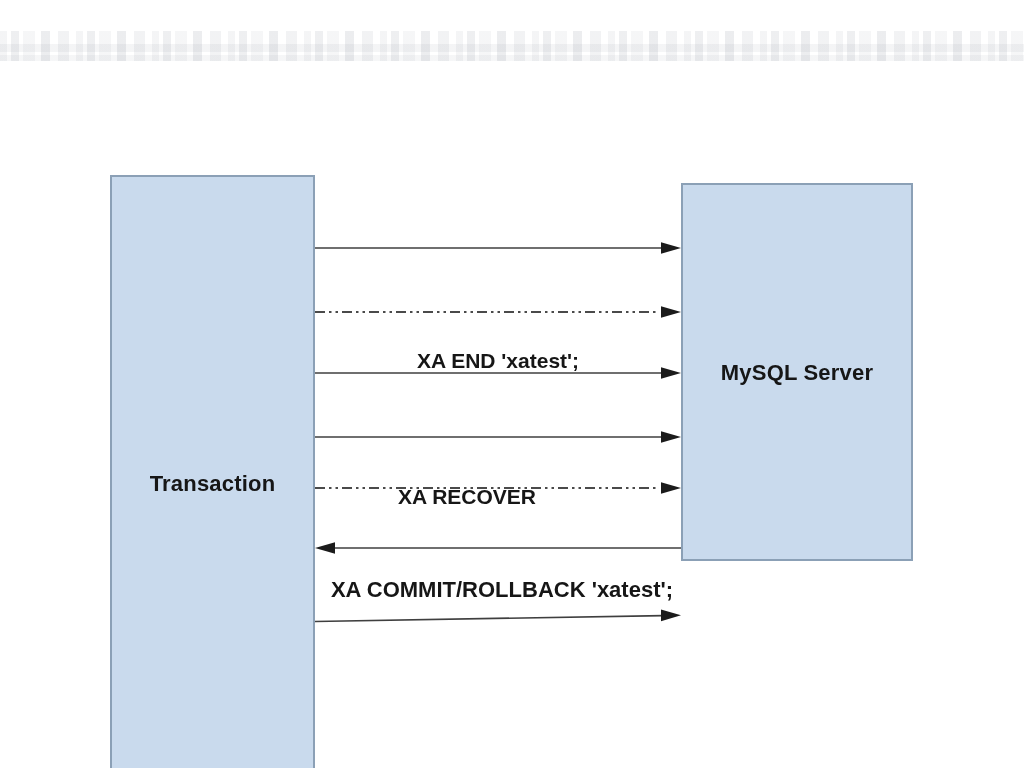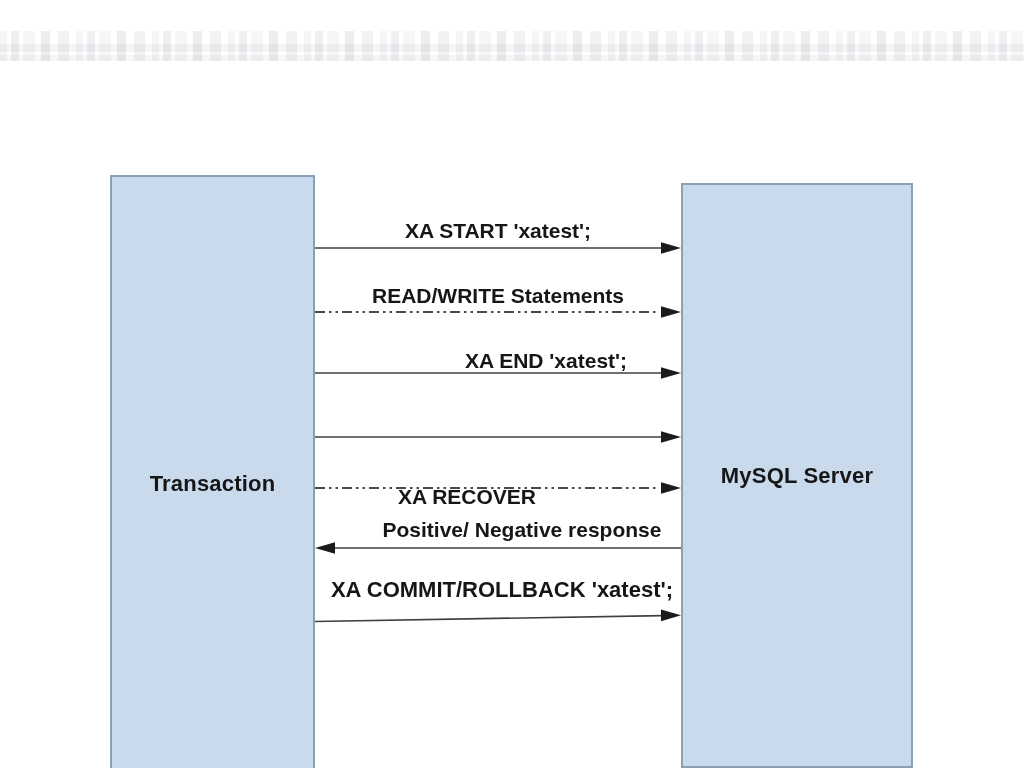--- a/index.html
+++ b/index.html
@@ -33,21 +33,21 @@
     position: absolute;
     box-sizing: border-box;
     background: var(--box-fill, #c9daed);
     border: 2px solid var(--box-border, #8ba0b6);
     display: flex;
     align-items: center;
     justify-content: center;
     text-align: center;
   }
   .box--left  { left: 110px; top: 175px; width: 205px; height: 616px; }
-  .box--right { left: 681px; top: 183px; width: 232px; height: 585px; }
+  .box--right { left: 681px; top: 183px; width: 232px; height: 378px; }
   .box-label {
     font-size: 22px;
     font-weight: bold;
     line-height: 33px;
     color: var(--text, #161616);
     letter-spacing: 0.2px;
   }
   .box-label span { display: block; }
 
   .msg-label {
@@ -85,50 +85,47 @@
   <div class="box box--left">
     <div class="box-label">
       <span>Transaction</span>
     </div>
   </div>
 
   <div class="box box--right">
     <div class="box-label">MySQL Server</div>
   </div>
 
-  <div class="msg-label" style="top:219px; left:315px;">XA START 'xatest';</div>
   <svg class="arrow" style="top:241px;" width="366" height="14">
     <line x1="0" y1="7" x2="347" y2="7"></line>
     <polygon points="366,7 346,1.2 346,12.8"></polygon>
   </svg>
 
-  <div class="msg-label" style="top:284px; left:315px;">READ/WRITE Statements</div>
   <svg class="arrow arrow--dashed" style="top:305px;" width="366" height="14">
     <line x1="0" y1="7" x2="344" y2="7"></line>
     <polygon points="366,7 346,1.2 346,12.8"></polygon>
   </svg>
 
-  <div class="msg-label" style="top:349px; left:315px;margin-left:48px;">XA END 'xatest';</div>
+  <div class="msg-label" style="top:349px; left:315px;">XA END 'xatest';</div>
   <svg class="arrow" style="top:366px;" width="366" height="14">
     <line x1="0" y1="7" x2="347" y2="7"></line>
     <polygon points="366,7 346,1.2 346,12.8"></polygon>
   </svg>
 
   <svg class="arrow" style="top:430px;" width="366" height="14">
     <line x1="0" y1="7" x2="347" y2="7"></line>
     <polygon points="366,7 346,1.2 346,12.8"></polygon>
   </svg>
 
   <div class="msg-label" style="top:457px; left:284px;margin-top:28px;">XA RECOVER</div>
   <svg class="arrow arrow--dashed" style="top:481px;" width="366" height="14">
     <line x1="0" y1="7" x2="344" y2="7"></line>
     <polygon points="366,7 346,1.2 346,12.8"></polygon>
   </svg>
 
-  <div class="msg-label" style="top:518px; left:339px;">Positive/ Negative response</div>
   <svg class="arrow" style="top:541px;" width="366" height="14">
     <line x1="19" y1="7" x2="366" y2="7"></line>
     <polygon points="0,7 20,1.2 20,12.8"></polygon>
   </svg>
 
   <div class="msg-label msg-label--small" style="top:579px; left:319px;">XA COMMIT/ROLLBACK 'xatest';</div>
   <svg class="arrow" style="top:608px;" width="366" height="18">
     <line x1="0" y1="13.5" x2="348" y2="7.6"></line>
     <polygon points="366,7.2 346,1.6 346,13.2"></polygon>
   </svg>

